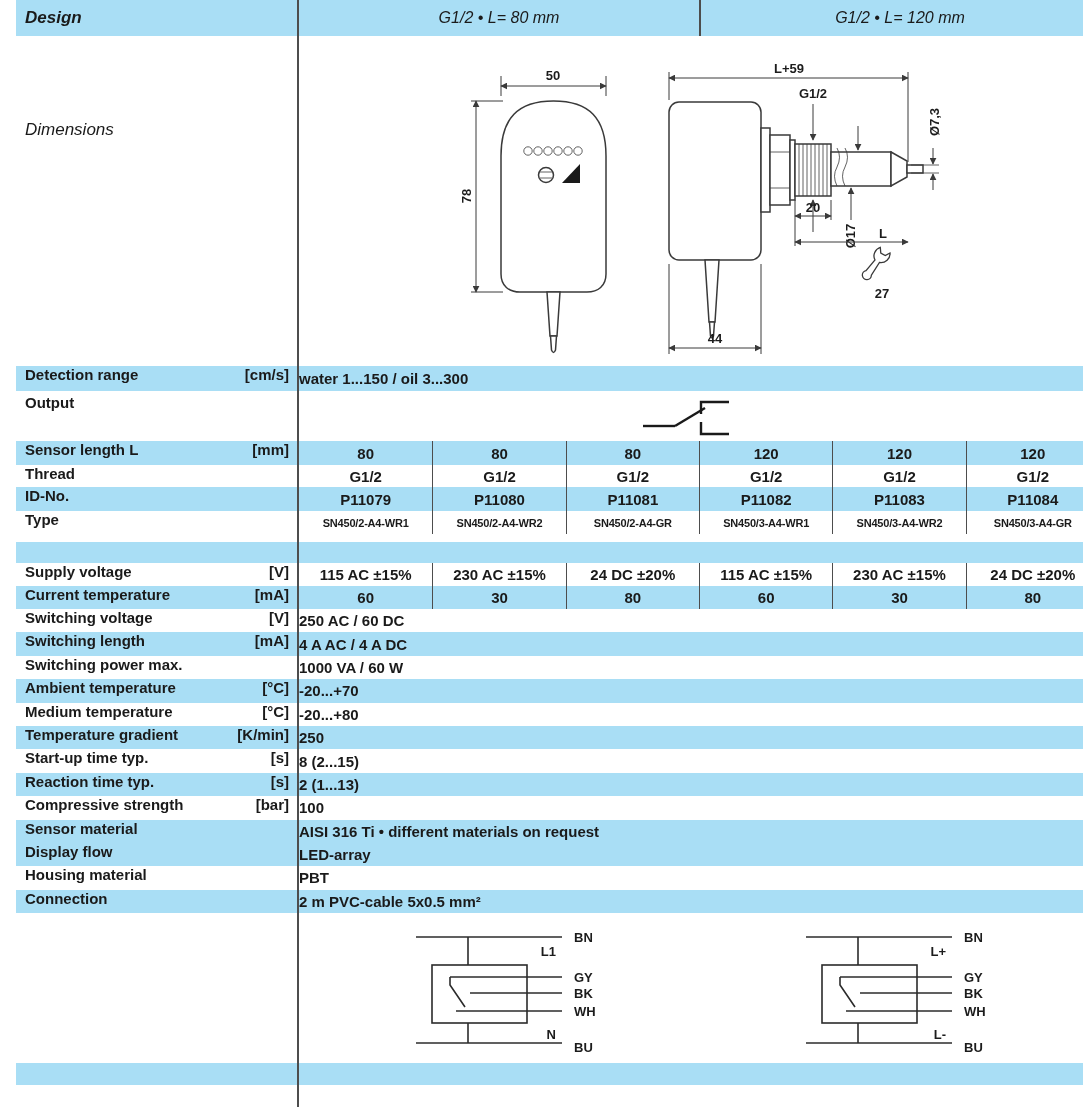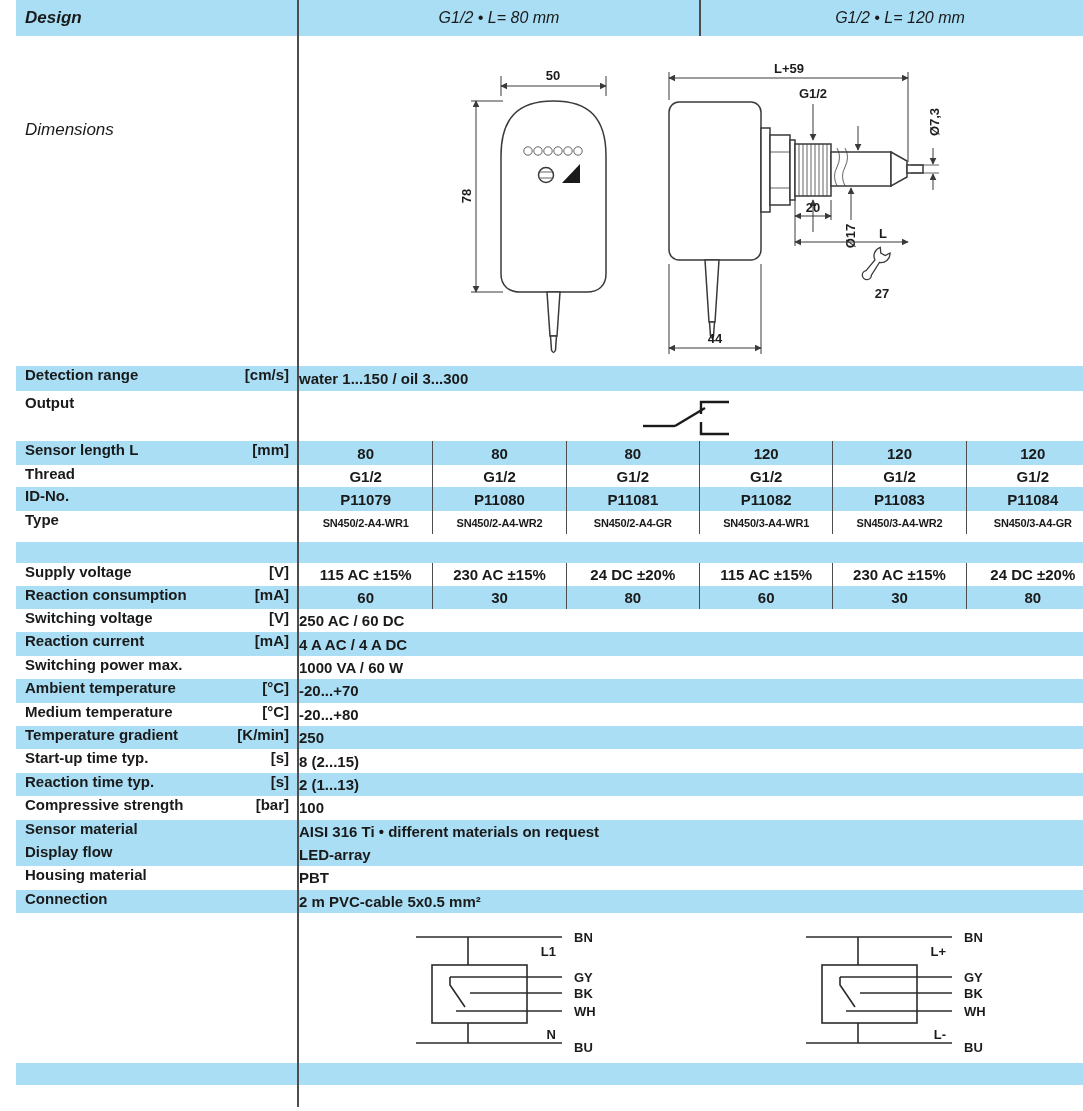--- a/index.html
+++ b/index.html
@@ -251,21 +251,21 @@
       <div class="cell">230 AC ±15%</div>
       <div class="cell">24 DC ±20%</div>
       <div class="cell">115 AC ±15%</div>
       <div class="cell">230 AC ±15%</div>
       <div class="cell">24 DC ±20%</div>
     </div>
   </div>
 
   <div class="r hE band">
     <div class="lab">
-        <span>Reaction consumption</span>
+        <span>Current temperature</span>
         <span>[mA]</span>
       </div>
     <div class="cells">
       <div class="cell">60</div>
       <div class="cell">30</div>
       <div class="cell">80</div>
       <div class="cell">60</div>
       <div class="cell">30</div>
       <div class="cell">80</div>
     </div>
@@ -273,21 +273,21 @@
 
   <div class="r hS">
     <div class="lab">
         <span>Switching voltage</span>
         <span>[V]</span>
       </div>
     <div class="sv">250 AC / 60 DC</div>
   </div>
   <div class="r hS band">
     <div class="lab">
-        <span>Reaction current</span>
+        <span>Switching length</span>
         <span>[mA]</span>
       </div>
     <div class="sv">4 A AC / 4 A DC</div>
   </div>
   <div class="r hS">
     <div class="lab">
         <span>Switching power max.</span>
         <span></span>
       </div>
     <div class="sv">1000 VA / 60 W</div>

